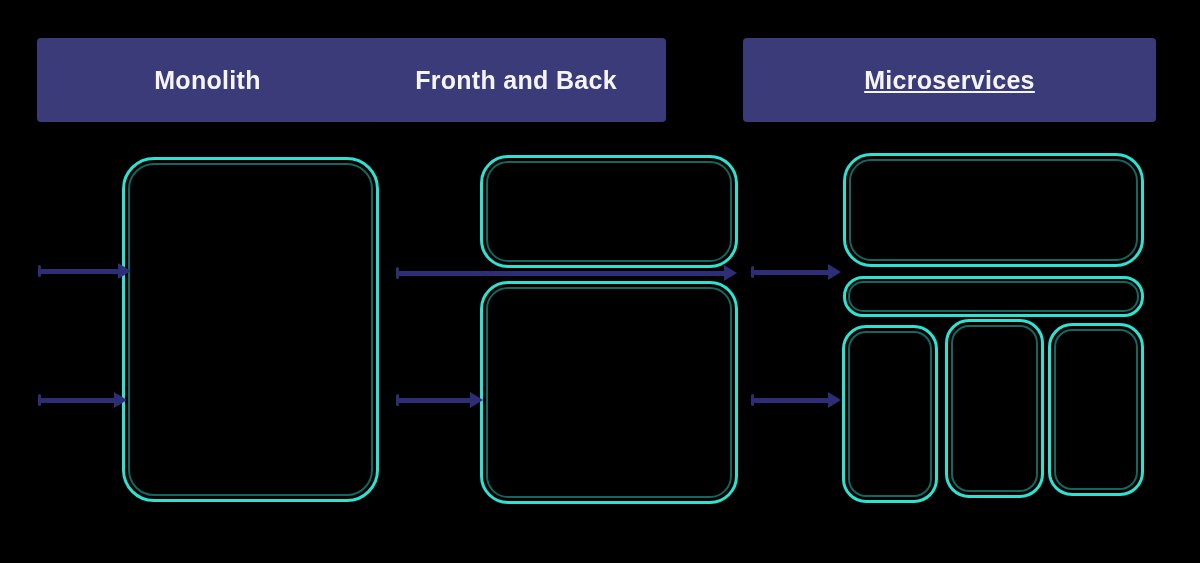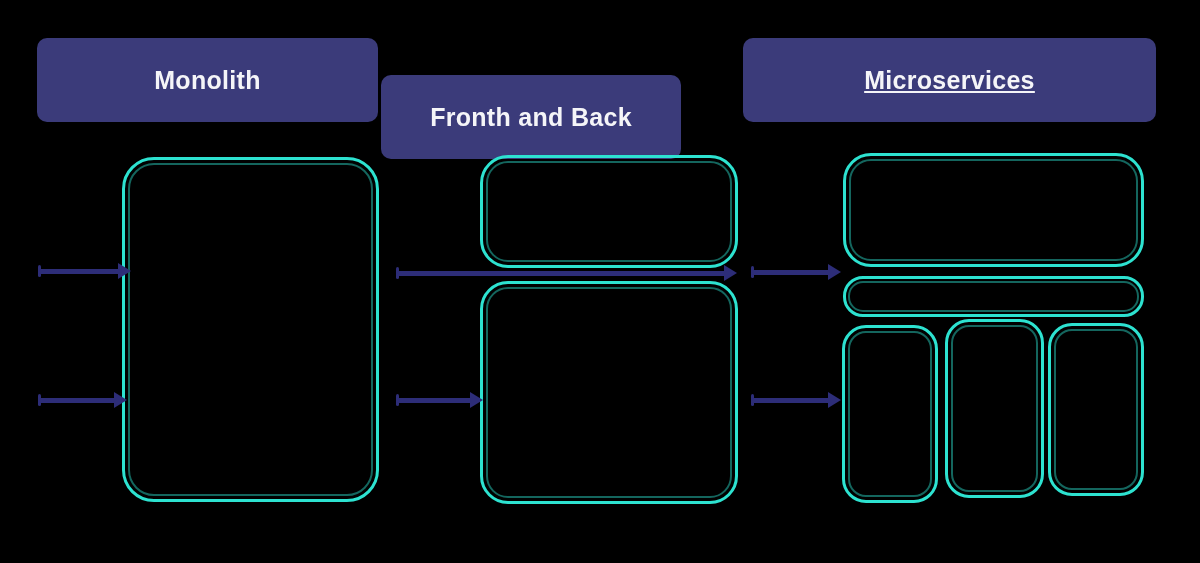--- a/index.html
+++ b/index.html
@@ -16,27 +16,27 @@
     width:1200px;height:563px;
     background:var(--background);
     overflow:hidden;
     font-family:"Liberation Sans", sans-serif;
   }
   
   .header-pill{
     position:absolute;
     top:38px;height:84px;
     background:var(--header-bg);
-    border-radius:10px;
+    border-radius:4px;
     display:flex;align-items:center;justify-content:center;
     color:var(--header-text);
     font-size:25px;font-weight:700;letter-spacing:.3px;
   }
   .hp-1{left:37px;width:341px;}
-  .hp-2{left:381px;width:300px;margin-top:37px;}
+  .hp-2{left:366px;width:300px;}
   .hp-3{left:743px;width:413px;text-decoration:underline;}
   
   .box{
     position:absolute;
     border:3px solid var(--box-border);
     border-radius:28px;
     outline:2px solid var(--box-border-soft);
     outline-offset:-8px;
     background:transparent;
     box-sizing:border-box;

